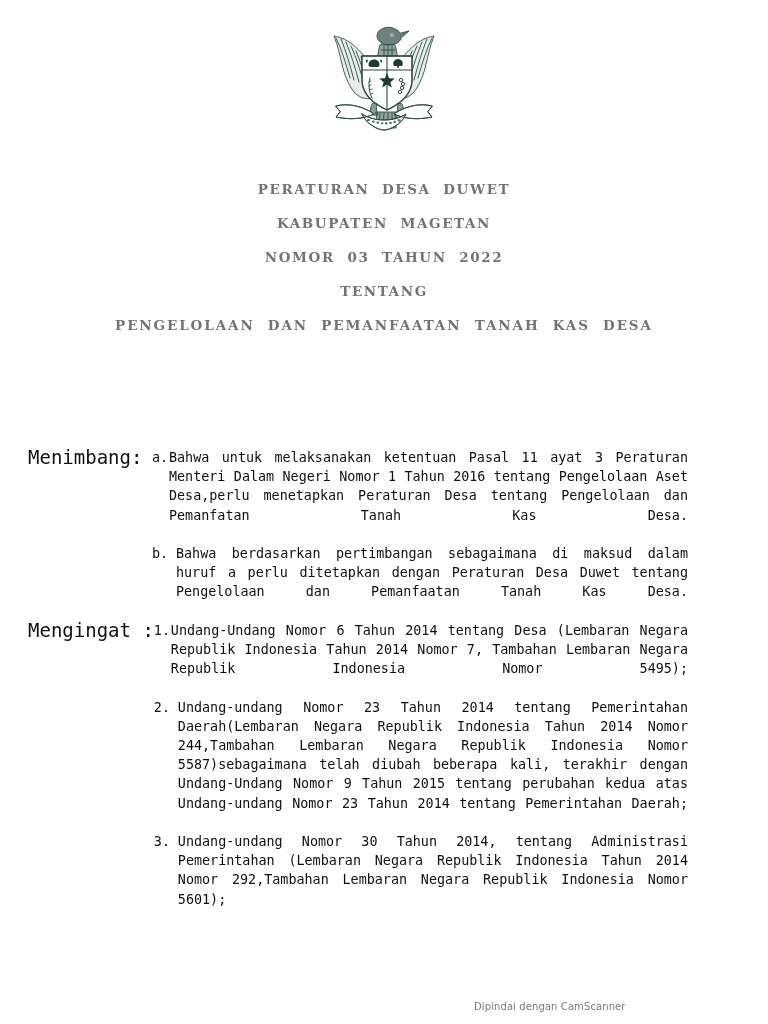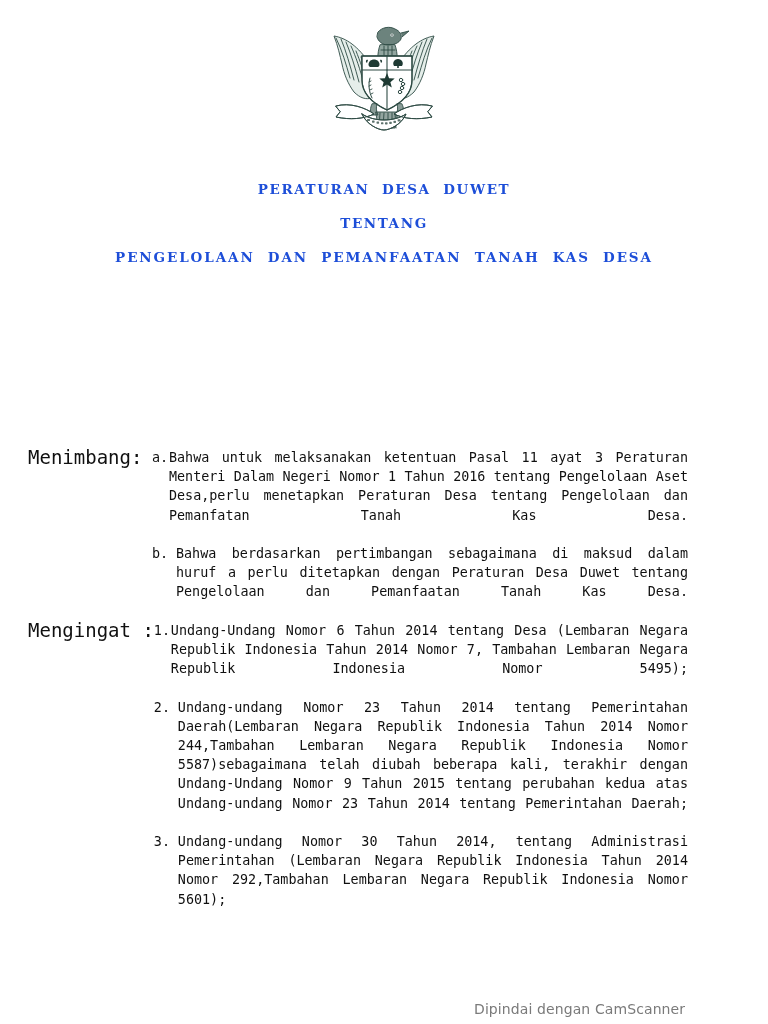--- a/index.html
+++ b/index.html
@@ -40,21 +40,21 @@
     width: 768px;
     text-align: center;
   }
   .hd {
     font-family: "DejaVu Serif", serif;
     font-weight: bold;
     font-size: 13.5px;
     letter-spacing: 1.6px;
     line-height: 34px;
     white-space: pre;
-    color: #1d4ed8;
+    color: #737373;
   }
   .hd-wide { letter-spacing: 1.9px; }
 
   
   .body-block {
     position: absolute;
     top: 448px;
     left: 28px;
     width: 660px;
     font-size: 13.4px;
@@ -99,21 +99,21 @@
     display: inline-block;
     width: 100%;
   }
 
   
   .watermark {
     position: absolute;
     left: 474px;
     top: 1001px;
     font-family: "DejaVu Sans", sans-serif;
-    font-size: 14px;
+    font-size: 10px;
     color: #7a7a7a;
     letter-spacing: 0.1px;
     white-space: pre;
   }
 </style>
 </head>
 <body>
 
 <div class="page">
 
@@ -213,20 +213,22 @@
         <rect x="63" y="104.3" width="2.6" height="2.1" rx="0.6"></rect>
         <rect x="67.2" y="103.8" width="2.6" height="2.1" rx="0.6"></rect>
         <rect x="71.4" y="102.8" width="2.6" height="2.1" rx="0.6"></rect>
         <rect x="75.6" y="101.3" width="3" height="2.1" rx="0.6"></rect>
       </g>
     </svg>
   </div>
 
   <div class="headings">
     <div class="hd">PERATURAN  DESA  DUWET</div>
+    <div class="hd">KABUPATEN  MAGETAN</div>
+    <div class="hd">NOMOR  03  TAHUN  2022</div>
     <div class="hd">TENTANG</div>
     <div class="hd hd-wide">PENGELOLAAN  DAN  PEMANFAATAN  TANAH  KAS  DESA</div>
   </div>
 
   <div class="body-block">
 
     <div class="clause">
       <div class="label-col">Menimbang:</div>
       <div class="items-col">
         <div class="item">

